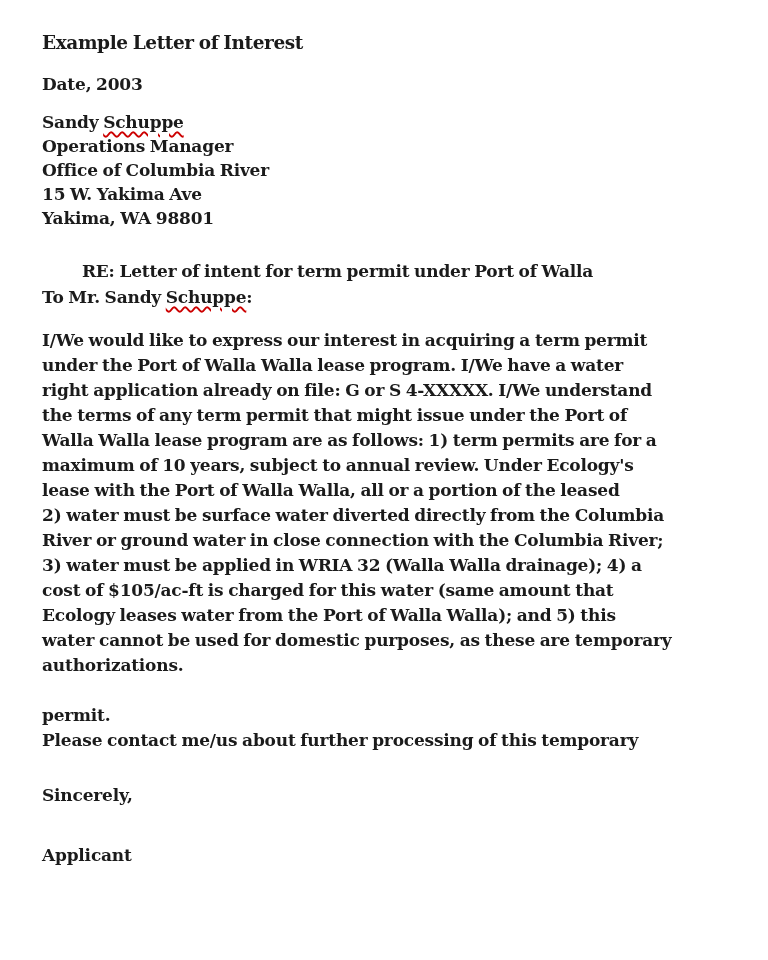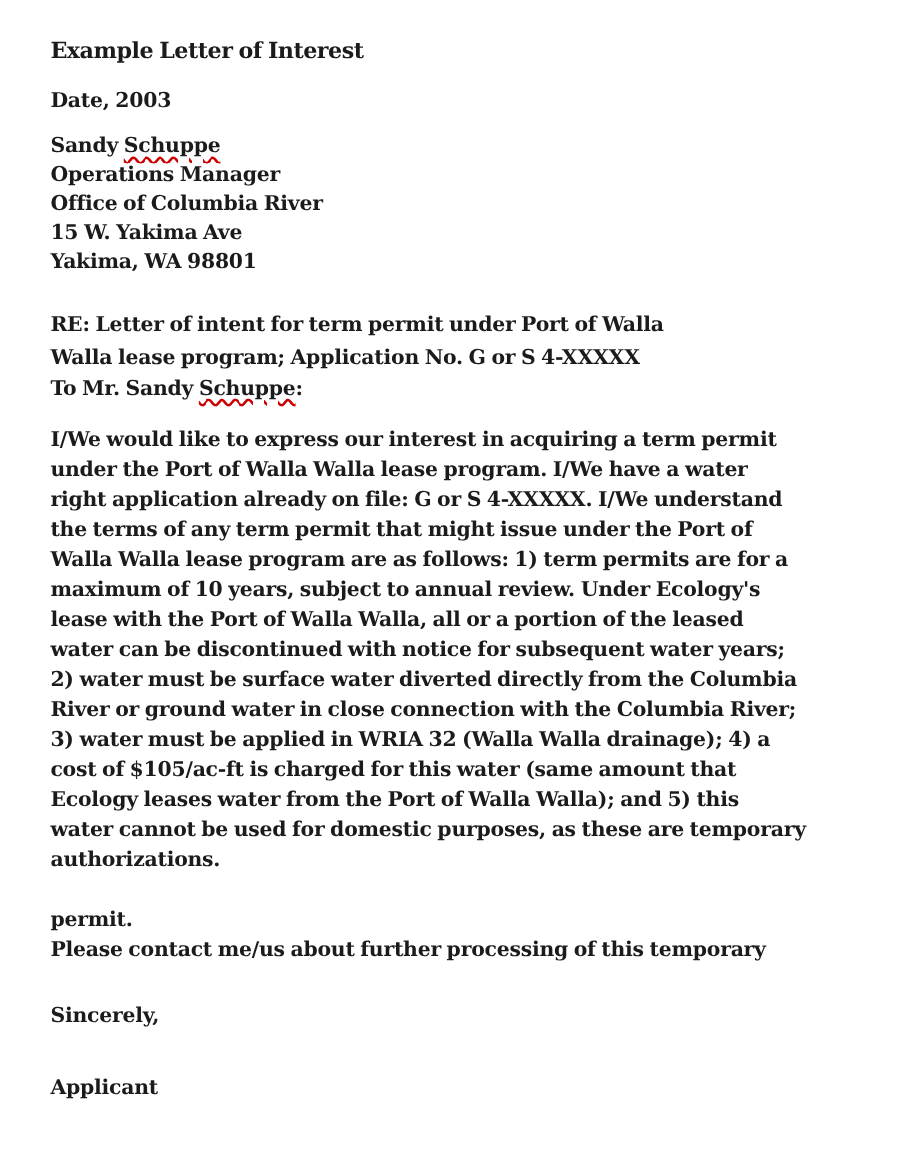--- a/index.html
+++ b/index.html
@@ -25,21 +25,21 @@
   .title {
     font-size: 18.5px;
     font-weight: 800;
     line-height: 26px;
     letter-spacing: -0.4px;
   }
   .line { line-height: 24px; white-space: pre; }
   .date { margin-top: 16px; }
   .recipient { margin-top: 14px; }
   .re { margin-top: 28px; }
-  .re .line { line-height: 27px; }
+  .re .line { line-height: 27px; text-align: center; }
   .salutation { margin-top: 0; }
   .body-par { margin-top: 19px; }
   .body-par .line, .closing .line { line-height: 25px; }
   .closing { margin-top: 25px; }
   .signoff { margin-top: 30px; }
   .signature { margin-top: 36px; }
   .misspelled {
     text-decoration: underline wavy var(--squiggle, #cc0000);
     text-decoration-thickness: 1.5px;
     text-underline-offset: 3px;
@@ -57,34 +57,32 @@
   <div class="recipient">
     <div class="line"><span>Sandy </span><span class="misspelled">Schuppe</span></div>
     <div class="line">Operations Manager</div>
     <div class="line">Office of Columbia River</div>
     <div class="line">15 W. Yakima Ave</div>
     <div class="line">Yakima, WA 98801</div>
   </div>
 
   <div class="re">
       <div class="line">RE: Letter of intent for term permit under Port of Walla</div>
-      <div class="line">Walla lease program; Application No. G or S 4-XXXXX</div>
     </div>
 
   <div class="line salutation"><span>To Mr. Sandy </span><span class="misspelled">Schuppe</span><span>:</span></div>
 
   <div class="body-par">
       <div class="line">I/We would like to express our interest in acquiring a term permit</div>
       <div class="line">under the Port of Walla Walla lease program. I/We have a water</div>
       <div class="line">right application already on file: G or S 4-XXXXX. I/We understand</div>
       <div class="line">the terms of any term permit that might issue under the Port of</div>
       <div class="line">Walla Walla lease program are as follows: 1) term permits are for a</div>
       <div class="line">maximum of 10 years, subject to annual review. Under Ecology's</div>
       <div class="line">lease with the Port of Walla Walla, all or a portion of the leased</div>
-      <div class="line">water can be discontinued with notice for subsequent water years;</div>
       <div class="line">2) water must be surface water diverted directly from the Columbia</div>
       <div class="line">River or ground water in close connection with the Columbia River;</div>
       <div class="line">3) water must be applied in WRIA 32 (Walla Walla drainage); 4) a</div>
       <div class="line">cost of $105/ac-ft is charged for this water (same amount that</div>
       <div class="line">Ecology leases water from the Port of Walla Walla); and 5) this</div>
       <div class="line">water cannot be used for domestic purposes, as these are temporary</div>
       <div class="line">authorizations.</div>
     </div>
 
   <div class="closing">

